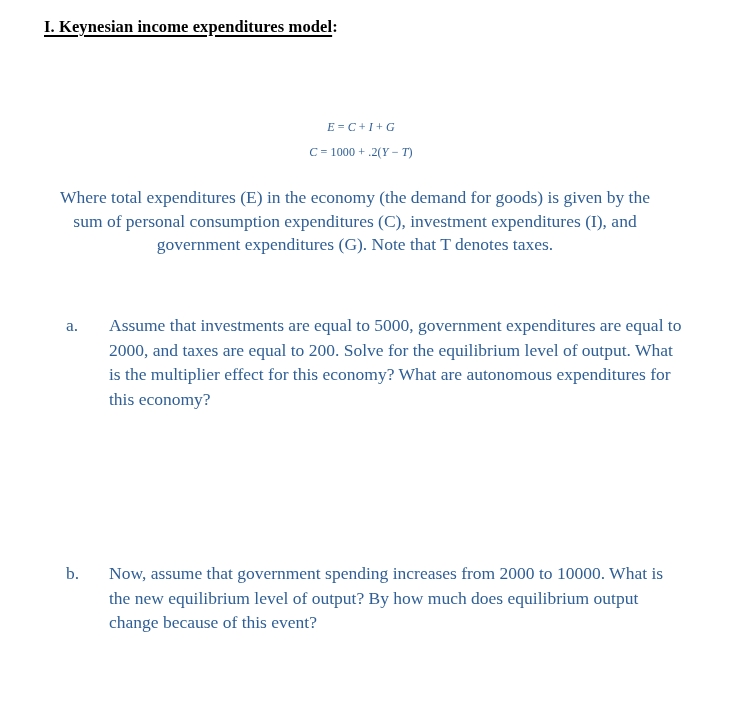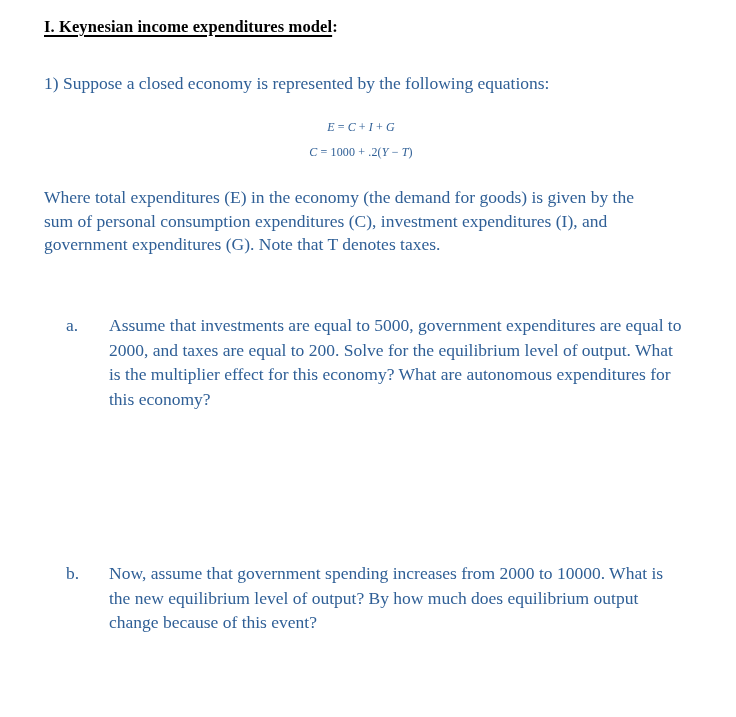--- a/index.html
+++ b/index.html
@@ -83,21 +83,21 @@
 
   
   .para {
     position: absolute;
     left: 44px;
     top: 186px;
     width: 622px;
     font-size: 17.5px;
     line-height: 23.5px;
     color: #2f5f96;
-    text-align: left;
+    text-align: center;
   }
 
   
   .qitem {
     position: absolute;
     color: #2f5f96;
     font-size: 17.5px;
     line-height: 24.5px;
   }
   .qitem .marker {
@@ -125,21 +125,20 @@
 </style>
 </head>
 <body>
 
 <div class="page">
 
   <div class="section-title">
     <span class="underlined">I. Keynesian income expenditures model</span><span class="trailing">:</span>
   </div>
 
-  <div class="prompt-line">1) Suppose a closed economy is represented by the following equations:</div>
 
   <div class="equations">
     <div class="equation">
       <span class="v">E</span><span class="op">=</span><span class="v">C</span><span class="op">+</span><span class="v">I</span><span class="op">+</span><span class="v">G</span>
     </div>
     <div class="equation">
       <span class="v">C</span><span class="op">=</span><span class="num">1000</span><span class="op">+</span><span class="num">.2(</span><span class="v">Y</span><span class="op">−</span><span class="v">T</span><span class="num">)</span>
     </div>
   </div>
 

